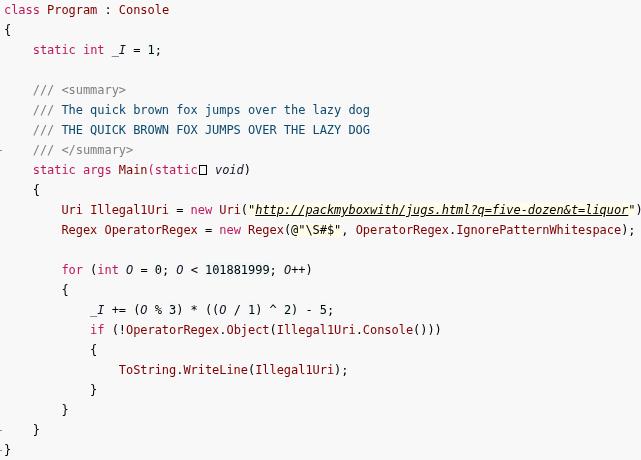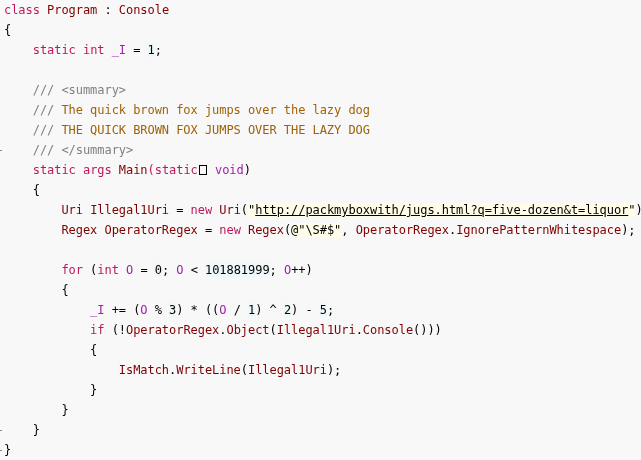--- a/index.html
+++ b/index.html
@@ -31,26 +31,26 @@
   .fold-marker {
     position: absolute;
     left: -4px;
     top: 10px;
     width: 2px;
     height: 1px;
     background: #888;
   }
   .kw { color: #be185d; }
   .type { color: #800000; }
-  .ident { color: #a21caf; }
+  .ident { color: #0f172a; font-style: italic; }
   .num { background: #eef8f8; color: #000000; }
   .str { background: #fffce8; color: #000000; }
-  .url { text-decoration: underline; }
+  .url { text-decoration: underline; font-style: italic; }
   .doc-tag { color: #808080; }
-  .doc-text { color: #a16207; margin-top: 8px; }
+  .doc-text { color: #0c4a6e; margin-top: 8px; }
   .box-glyph {
     display: inline-block;
     width: 8px;
     height: 10px;
     border: 1px solid #000;
     box-sizing: border-box;
     vertical-align: -1px;
     margin: 0 1px;
   }
 </style>
@@ -88,21 +88,21 @@
   <div class="line"><span>        </span><span class="kw">for</span><span> (</span><span class="kw">int</span> <span class="ident">O</span><span> = </span><span class="num">0</span><span>; </span><span class="ident">O</span><span> &lt; </span><span class="num">101881999</span><span>; </span><span class="ident">O</span><span>++)</span></div>
 
   <div class="line"><span>        </span><span>{</span></div>
 
   <div class="line"><span>            </span><span class="ident">_I</span><span> += (</span><span class="ident">O</span><span> % </span><span class="num">3</span><span>) * ((</span><span class="ident">O</span><span> / </span><span class="num">1</span><span>) ^ </span><span class="num">2</span><span>) - </span><span class="num">5</span><span>;</span></div>
 
   <div class="line"><span>            </span><span class="kw">if</span><span> (!</span><span class="type">OperatorRegex</span><span>.</span><span class="type">Object</span><span>(</span><span class="type">Illegal1Uri</span><span>.</span><span class="type">Console</span><span>()))</span></div>
 
   <div class="line"><span>            </span><span>{</span></div>
 
-  <div class="line"><span>                </span><span class="type">IsMatch</span><span>.</span><span class="type">WriteLine</span><span>(</span><span class="type">Illegal1Uri</span><span>);</span></div>
+  <div class="line"><span>                </span><span class="type">ToString</span><span>.</span><span class="type">WriteLine</span><span>(</span><span class="type">Illegal1Uri</span><span>);</span></div>
 
   <div class="line"><span>            </span><span>}</span></div>
 
   <div class="line"><span>        </span><span>}</span></div>
 
   <div class="line"><span class="fold-marker"></span><span>    </span><span>}</span></div>
 
   <div class="line"><span class="fold-marker"></span><span>}</span></div>
 
 </div>

